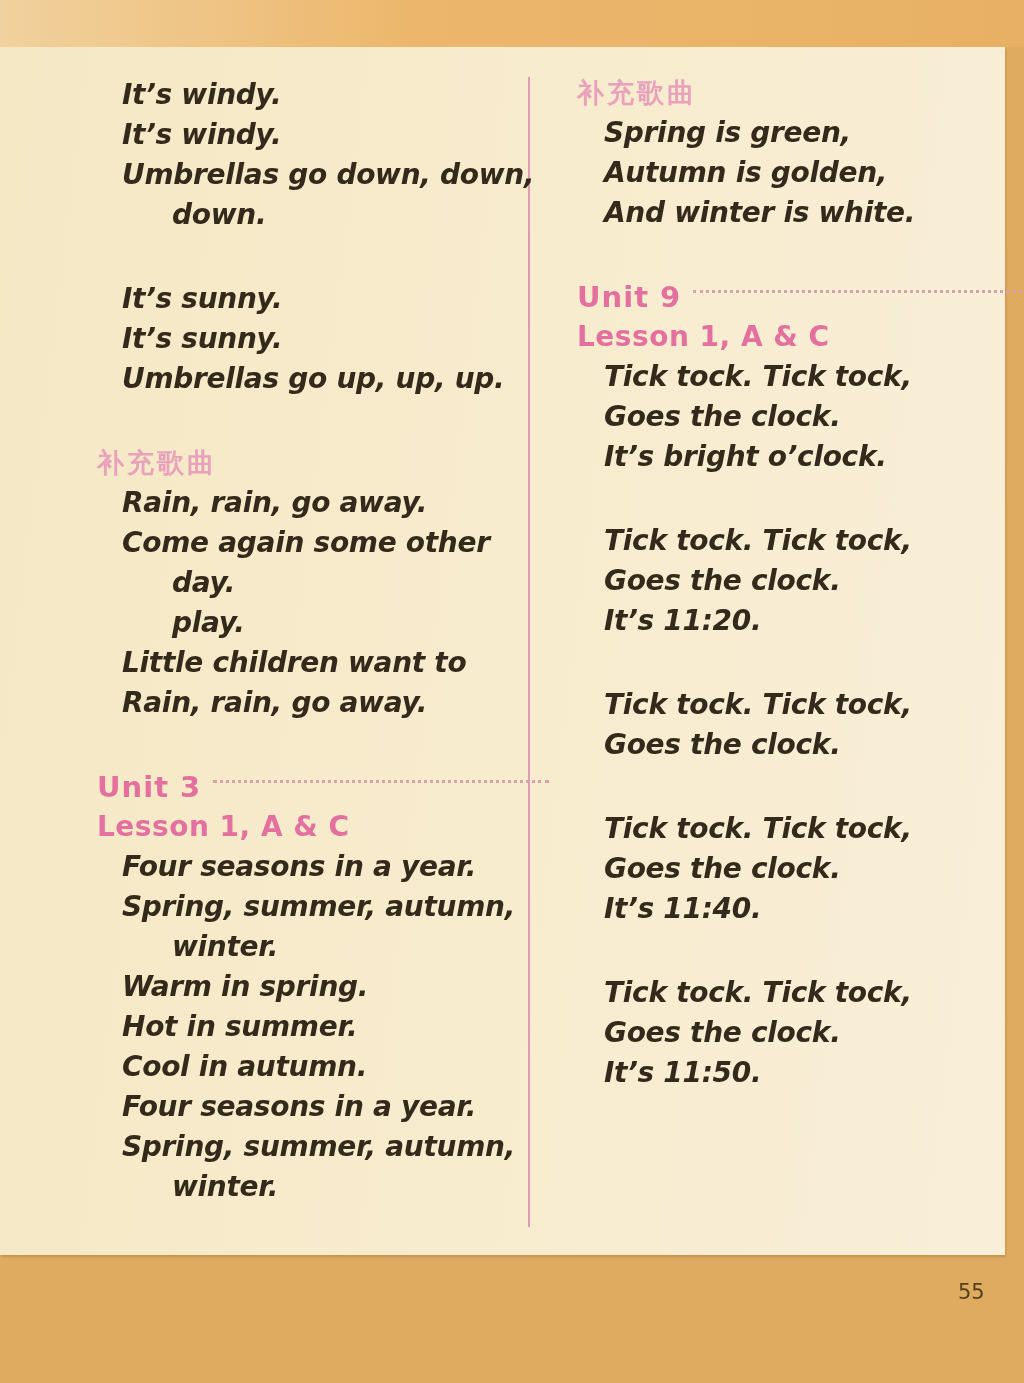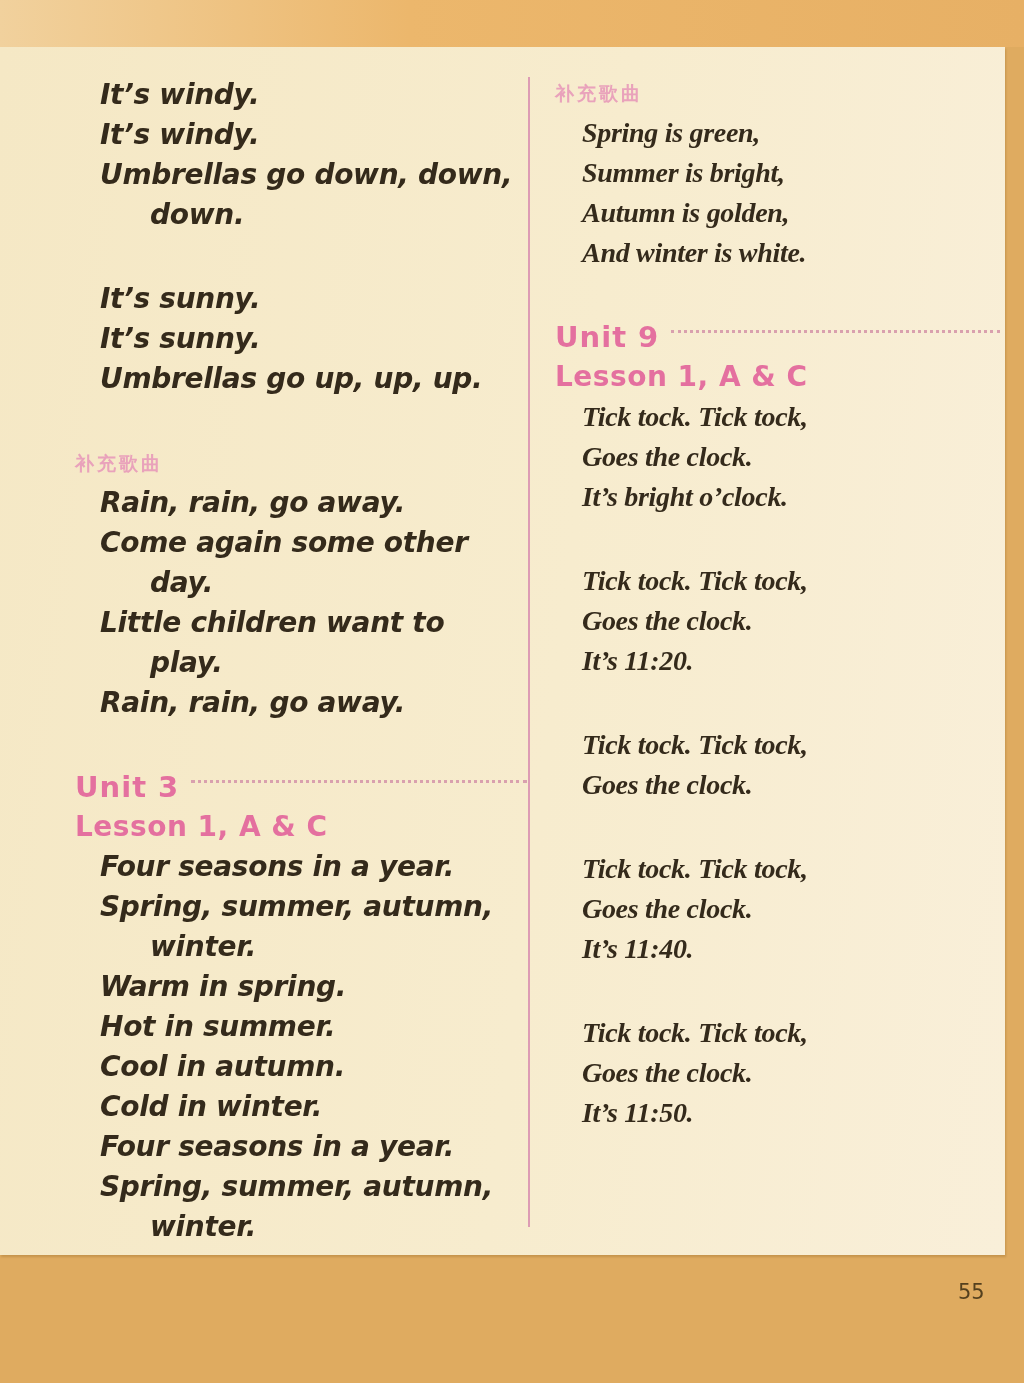--- a/index.html
+++ b/index.html
@@ -16,35 +16,35 @@
   }
   .page {
     position: absolute; left: 0; top: 47px; width: 1005px; height: 1208px;
     background: linear-gradient(97deg, #f5e8c5 0%, #f7ecce 55%, #f9efd9 100%);
     box-shadow: 1px 2px 2px rgba(120,80,20,0.25);
   }
   .divider {
     position: absolute; left: 528px; top: 30px; width: 2px; height: 1150px;
     background: var(--divider, #dd9cb4);
   }
-  .col { position: absolute; }
+  .col { position: absolute; margin-left: 22px; }
   .col-left  { left: 75px;  top: 28px; width: 452px; }
   .col-right { left: 555px; top: 26px; width: 445px; }
   .block.verse { margin-bottom: 44px; }
   .lyric-line {
     font-size: 28px; font-weight: bold; font-style: italic;
     line-height: 40px; letter-spacing: -0.3px;
     color: var(--lyric, #342a1b);
     padding-left: 25px;
     white-space: nowrap;
   }
-  .col-right .lyric-line { padding-left: 27px; font-family: Liberation Serif, serif; }
+  .col-right .lyric-line { padding-left: 27px; }
   .lyric-line.indent { padding-left: 75px; }
   .song-label {
-    font-size: 19px; font-weight: bold; line-height: 40px;
+    font-size: 27px; font-weight: bold; line-height: 40px;
     color: var(--pink-light, #e9a2bb); letter-spacing: 3px;
   }
   .unit-row { display: flex; align-items: center; line-height: 40px; height: 40px; }
   .unit-text {
     font-size: 29px; font-weight: bold; letter-spacing: 1px;
     color: var(--pink-strong, #e4709f);
     white-space: nowrap;
   }
   .leader {
     flex: 1; height: 0; margin-left: 12px;
@@ -77,47 +77,45 @@
       <div class="block verse">
         <div class="lyric-line">It’s sunny.</div>
         <div class="lyric-line">It’s sunny.</div>
         <div class="lyric-line">Umbrellas go up, up, up.</div>
       </div>
       <div class="block song-label">补充歌曲</div>
       <div class="block verse">
         <div class="lyric-line">Rain, rain, go away.</div>
         <div class="lyric-line">Come again some other</div>
         <div class="lyric-line indent">day.</div>
+        <div class="lyric-line indent">play.</div>
         <div class="lyric-line">Little children want to</div>
-        <div class="lyric-line indent">play.</div>
         <div class="lyric-line">Rain, rain, go away.</div>
       </div>
       <div class="block unit-row">
         <span class="unit-text">Unit 3</span>
         <span class="leader"></span>
       </div>
       <div class="block lesson">Lesson 1, A &amp; C</div>
       <div class="block verse">
         <div class="lyric-line">Four seasons in a year.</div>
         <div class="lyric-line">Spring, summer, autumn,</div>
         <div class="lyric-line indent">winter.</div>
         <div class="lyric-line">Warm in spring.</div>
         <div class="lyric-line">Hot in summer.</div>
         <div class="lyric-line">Cool in autumn.</div>
-        <div class="lyric-line">Cold in winter.</div>
         <div class="lyric-line">Four seasons in a year.</div>
         <div class="lyric-line">Spring, summer, autumn,</div>
         <div class="lyric-line indent">winter.</div>
       </div>
     </div>
   <div class="col col-right" id="col-right">
       <div class="block song-label">补充歌曲</div>
       <div class="block verse">
         <div class="lyric-line">Spring is green,</div>
-        <div class="lyric-line">Summer is bright,</div>
         <div class="lyric-line">Autumn is golden,</div>
         <div class="lyric-line">And winter is white.</div>
       </div>
       <div class="block unit-row">
         <span class="unit-text">Unit 9</span>
         <span class="leader"></span>
       </div>
       <div class="block lesson">Lesson 1, A &amp; C</div>
       <div class="block verse">
         <div class="lyric-line">Tick tock. Tick tock,</div>

